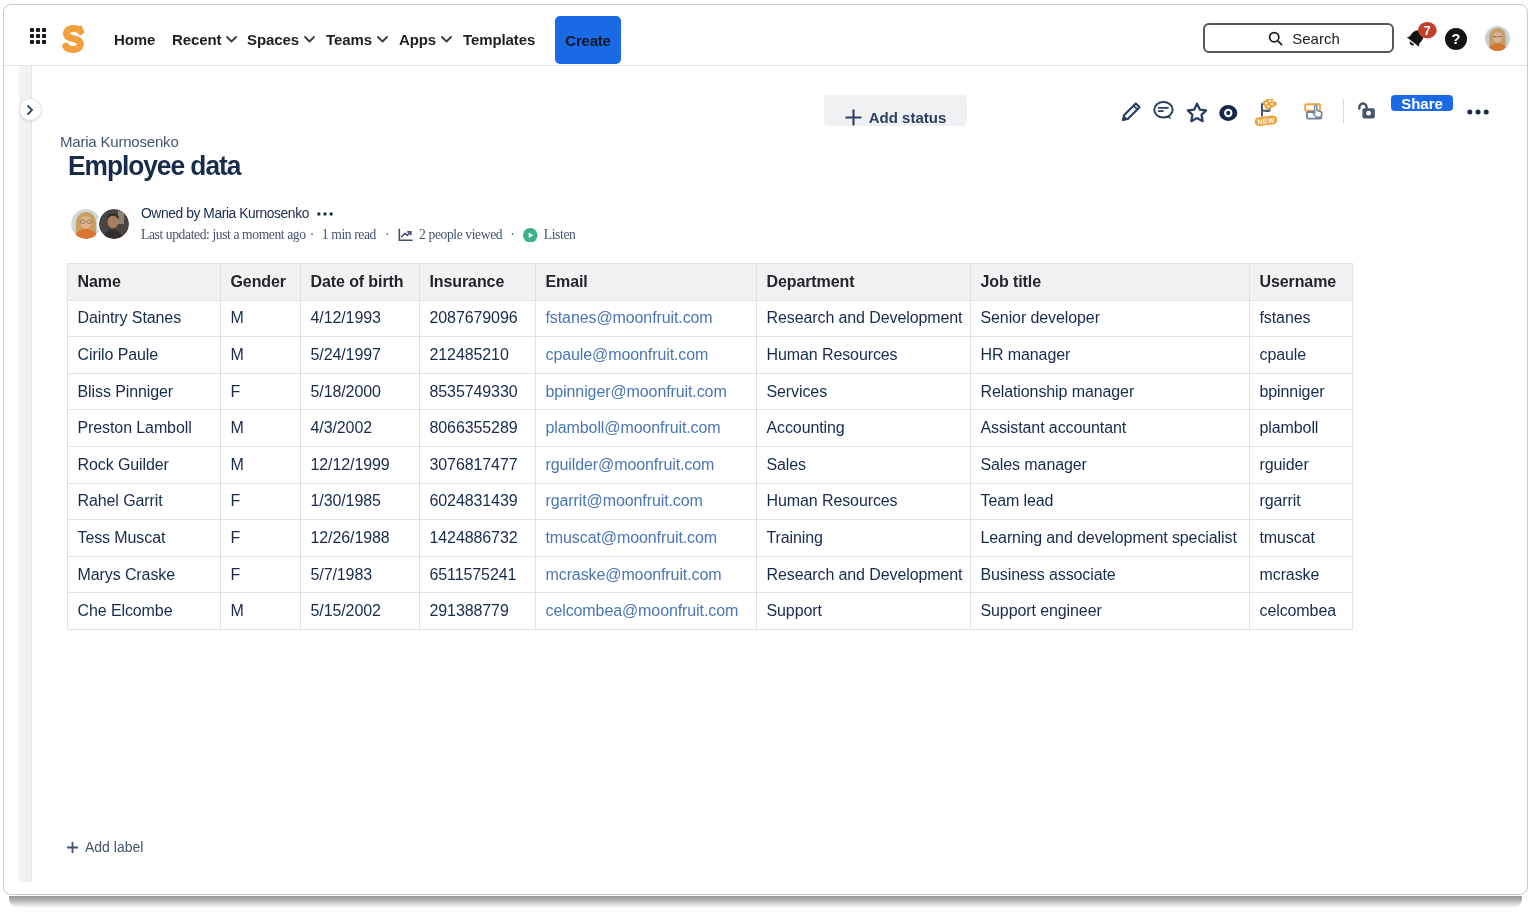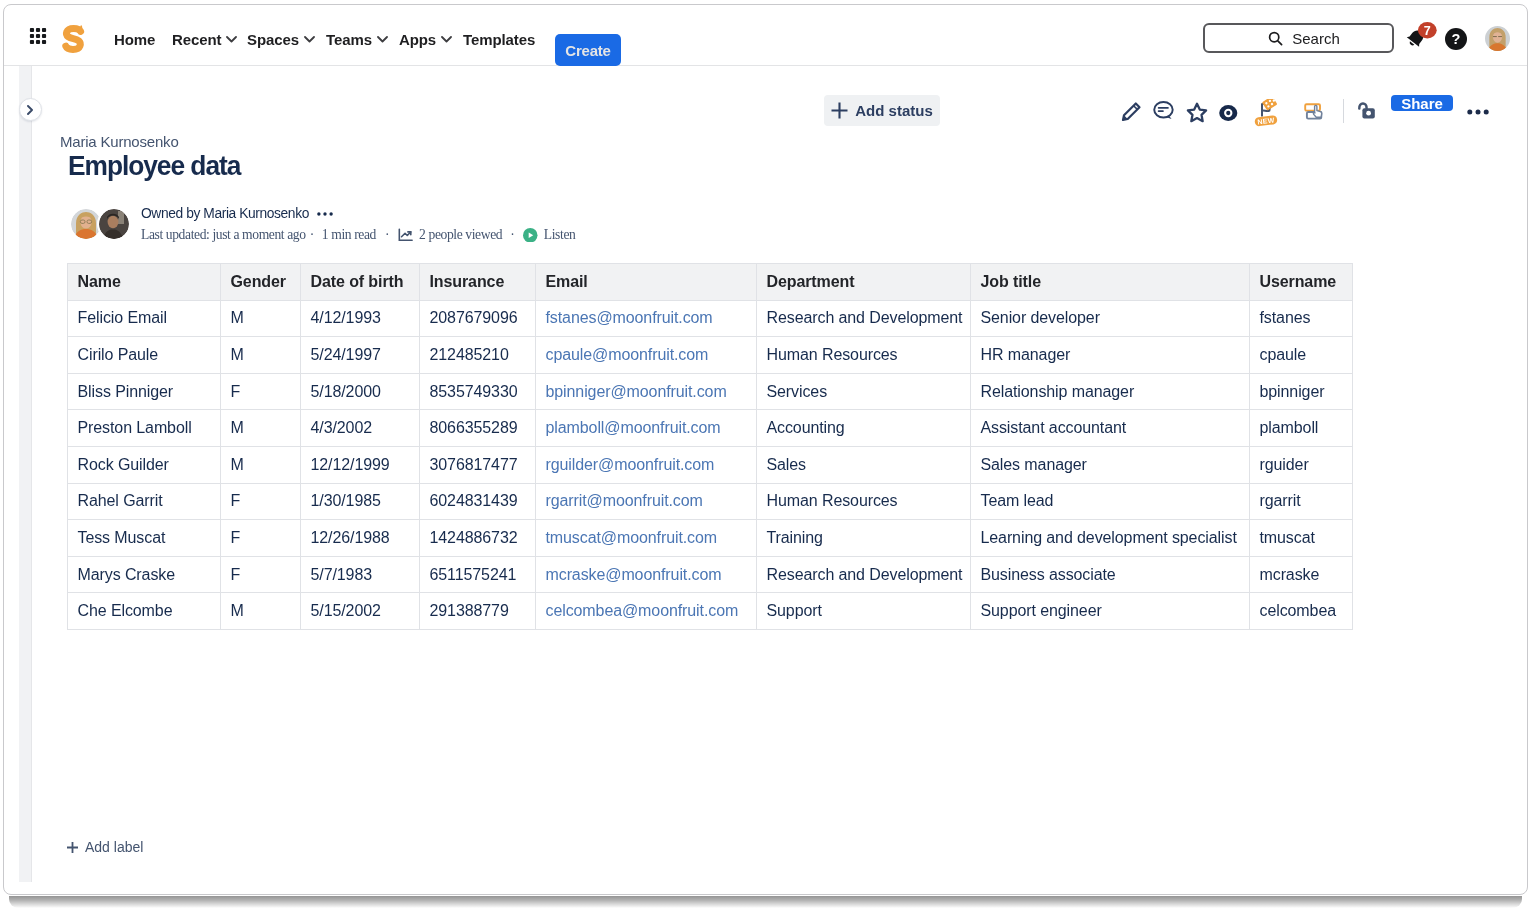--- a/index.html
+++ b/index.html
@@ -9,32 +9,32 @@
           }
   .pageshadow { position:absolute; left:9px; top:896px; width:1513px; height:12px;
     background:linear-gradient(180deg,#949494 0%,#b2b2b2 35%,#d6d6d6 65%,#f0f0f0 88%,#ffffff 100%);
     border-radius:0 0 9px 9px; filter:blur(0.7px); }
   .abs { position:absolute; }
   
   .nav { position:absolute; left:0; top:0; width:100%; height:61px; border-bottom:1px solid #e3e4e6; }
   .navitem { position:absolute; top:4px; height:60px; display:flex; align-items:center; color:#1f1f21;
              font-size:15px; font-weight:bold; letter-spacing:-0.1px; }
   .chev { margin-left:5px; }
-  .createbtn { position:absolute; left:551px; top:29px; width:66px; height:32px; background:#1a6ae5; border-radius:5px;
-               color:#e5e5e5; font-size:15px; font-weight:bold; display:flex; align-items:center; justify-content:center; letter-spacing:-0.2px;}
+  .createbtn { position:absolute; left:551px; top:11px; width:66px; height:48px; background:#1a6ae5; border-radius:5px;
+               color:#0f172a; font-size:15px; font-weight:bold; display:flex; align-items:center; justify-content:center; letter-spacing:-0.2px;}
   .search { position:absolute; left:1199px; top:18px; width:191px; height:30px; border:2px solid #58585b; border-radius:6px;
             display:flex; align-items:center; color:#1c1c1e; font-size:15px;justify-content:center; }
   
   .strip { position:absolute; left:15px; top:61px; width:12.5px; height:816px; background:#f1f2f4; border-right:1px solid #e5e6e9; }
   .expbtn { position:absolute; left:14.5px; top:93px; width:23px; height:23px; border-radius:50%; background:#fff;
             border:1px solid #dfe2e7; box-shadow:0 1px 2px rgba(9,30,66,.10); display:flex; align-items:center; justify-content:center; }
   
   .crumb { position:absolute; left:56px; top:97px; font-size:15px; letter-spacing:-0.2px; color:#44546f;margin-top:31px; }
-  .addstatus { position:absolute; left:820px; top:90px; width:116px; height:31px; background:#eff1f3; border-radius:4px;
-               display:flex; align-items:center; justify-content:center; gap:7px; color:#2c3e61; font-size:15px; font-weight:bold; }
+  .addstatus { position:absolute; left:820px; top:90px; width:143px; height:31px; background:#eff1f3; border-radius:4px;
+               display:flex; align-items:flex-end; justify-content:center; gap:7px; color:#2c3e61; font-size:15px; font-weight:bold; }
   .iconbtn { position:absolute; top:95px; width:24px; height:24px; }
   .sharebtn { position:absolute; left:1387px; top:90px; width:62px; height:16px; background:#1a6ae5; border-radius:4px;
               color:#fff; font-size:15px; font-weight:bold; display:flex; align-items:center; justify-content:center; }
   .vdiv { position:absolute; left:1339px; top:94px; width:1px; height:24px; background:#d6d9de; }
   .dots3 { position:absolute; left:1463px; top:103.5px; width:22px; height:6px; }
   
   .title { position:absolute; left:64px; top:145px; font-size:28px; font-weight:bold; color:#172b4d; letter-spacing:-1.1px; transform:scaleX(0.94); transform-origin:0 0; }
   .av { position:absolute; width:30px; height:30px; border-radius:50%; overflow:hidden; }
   .byline1 { position:absolute; left:137px; top:201px; font-size:13.8px; letter-spacing:-0.4px; color:#172b4d; display:flex; align-items:center; }
   .byline2 { position:absolute; left:137px; top:222px; font-size:13.6px; letter-spacing:-0.4px; color:#44546f; display:flex; align-items:center;font-family:Liberation Serif, serif; }
@@ -280,21 +280,21 @@
           <th>Name</th>
           <th>Gender</th>
           <th>Date of birth</th>
           <th>Insurance</th>
           <th>Email</th>
           <th>Department</th>
           <th>Job title</th>
           <th>Username</th>
         </tr>
     <tr>
-          <td>Felicio Email</td>
+          <td>Daintry Stanes</td>
           <td>M</td>
           <td>4/12/1993</td>
           <td>2087679096</td>
           <td class="em"><a>fstanes@moonfruit.com</a></td>
           <td>Research and Development</td>
           <td>Senior developer</td>
           <td>fstanes</td>
         </tr>
     <tr>
           <td>Cirilo Paule</td>

